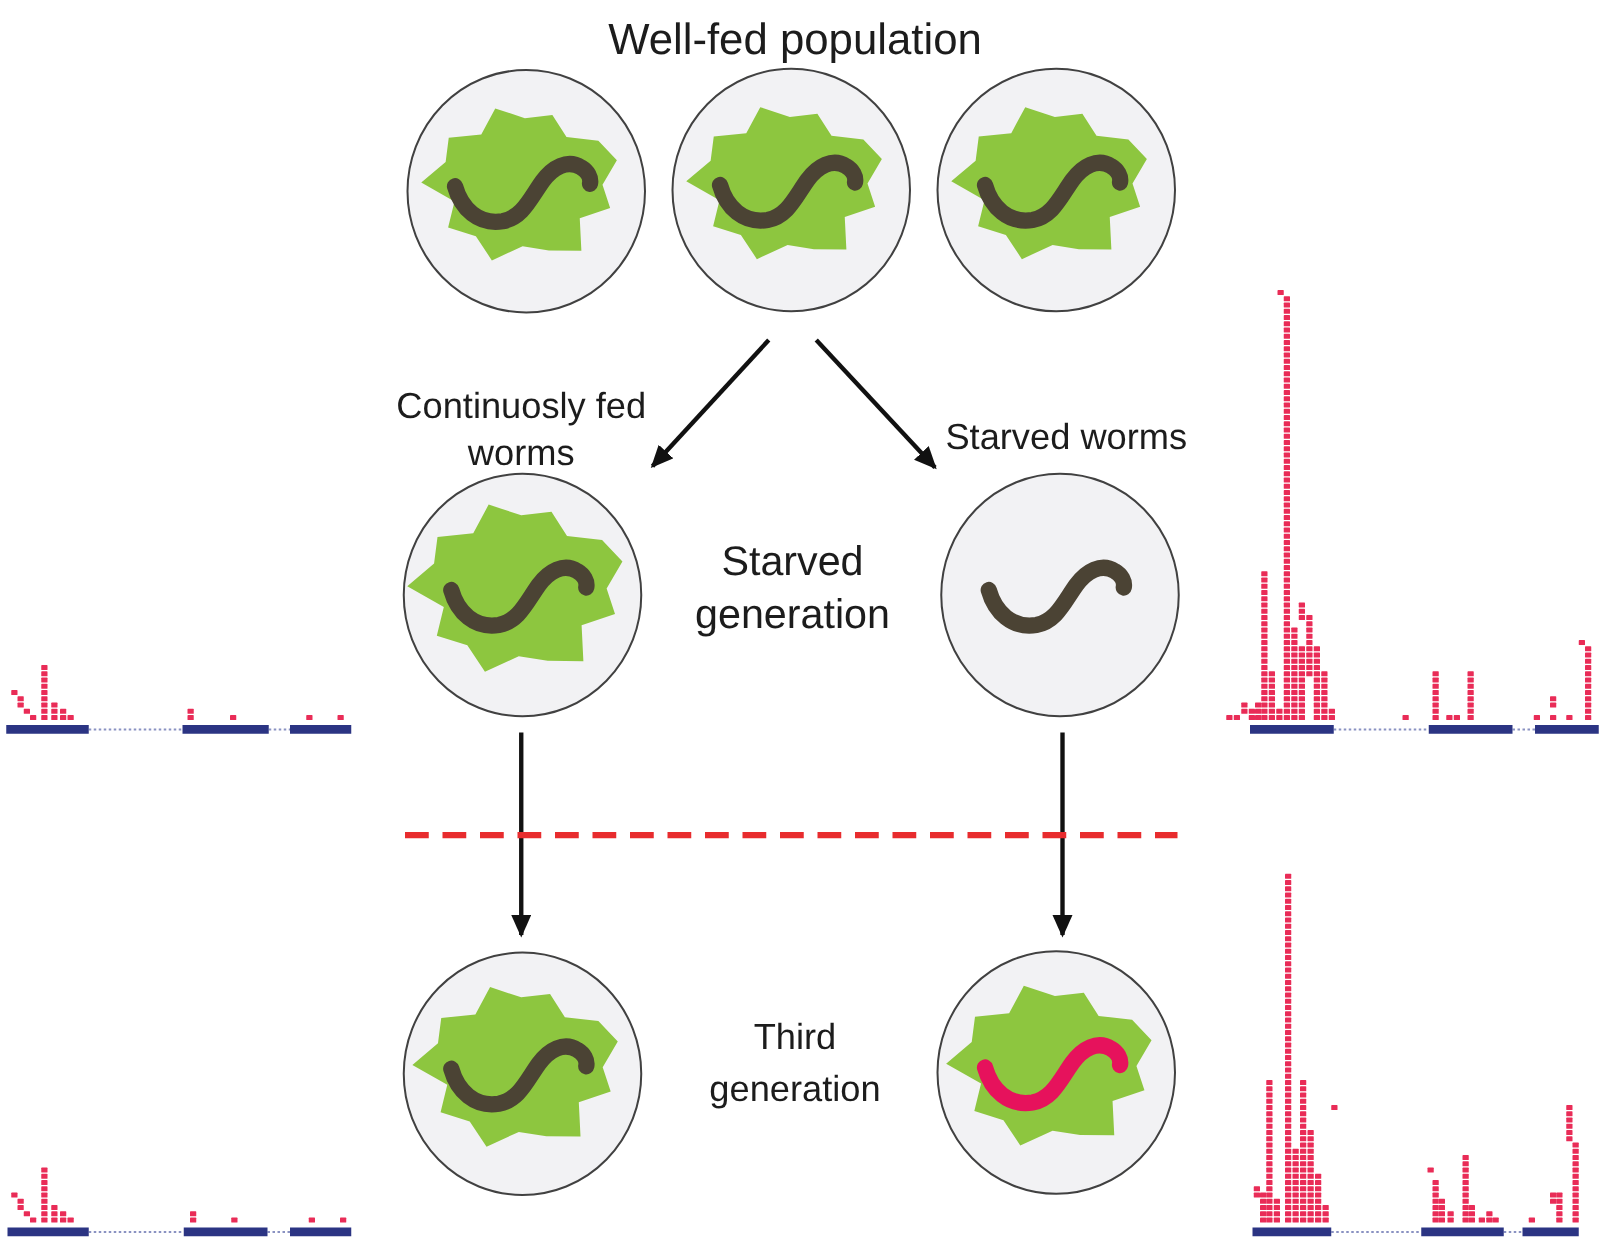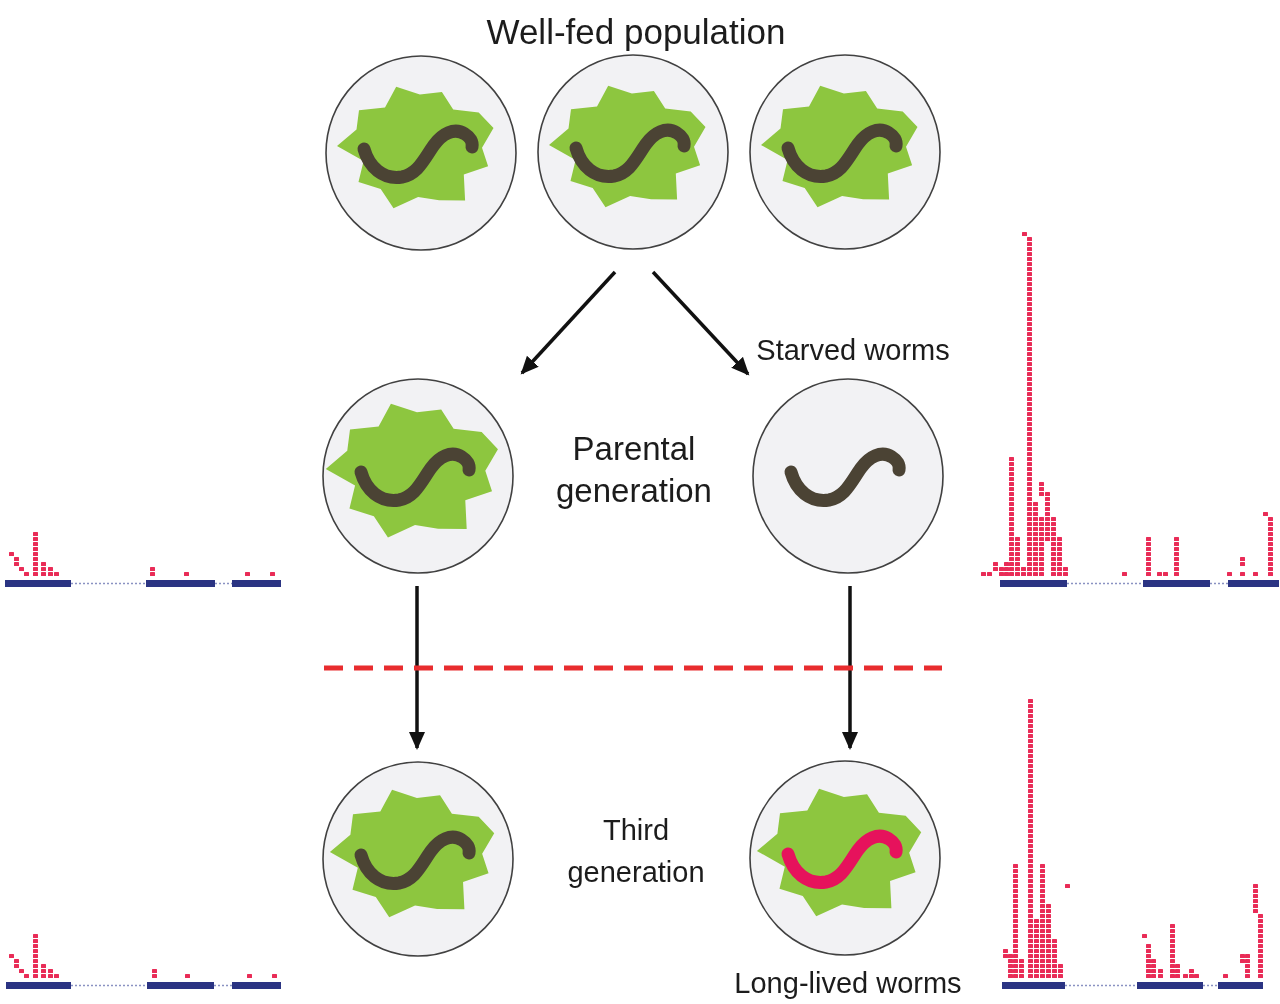--- a/index.html
+++ b/index.html
@@ -583,20 +583,21 @@
             <rect x="1258" y="929" width="5" height="4" fill="#e92c57" rx="0.5"></rect>
             <rect x="1258" y="924" width="5" height="4" fill="#e92c57" rx="0.5"></rect>
             <rect x="1258" y="919" width="5" height="4" fill="#e92c57" rx="0.5"></rect>
             <rect x="1258" y="914" width="5" height="4" fill="#e92c57" rx="0.5"></rect>
           </g>
         </g>
       </g>
   </svg>
 
   <div class="lbl" style="left: 636px; top: 11px; font-size: 35px; line-height: 42px;">Well-fed population</div>
+  <div class="lbl" style="left: 417px; top: 306px; font-size: 29px; line-height: 38px;">Continuosly fed
+worms</div>
   <div class="lbl" style="left: 853px; top: 333px; font-size: 29px; line-height: 34px; text-align: center;">Starved worms</div>
-  <div class="lbl" style="left: 634px; top: 428px; font-size: 33px; line-height: 42px;">Parental
+  <div class="lbl" style="left: 634px; top: 428px; font-size: 33px; line-height: 42px;">Starved
 generation</div>
   <div class="lbl" style="left: 636px; top: 809px; font-size: 29px; line-height: 42px;">Third
 generation</div>
-  <div class="lbl" style="left: 848px; top: 966px; font-size: 29px; line-height: 34px;">Long-lived worms</div>
 
 </div>
 
 </body></html>

